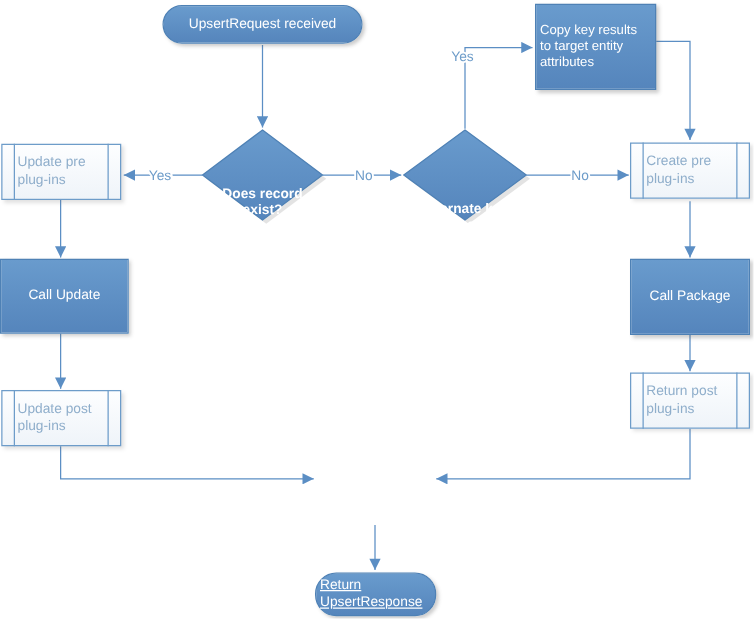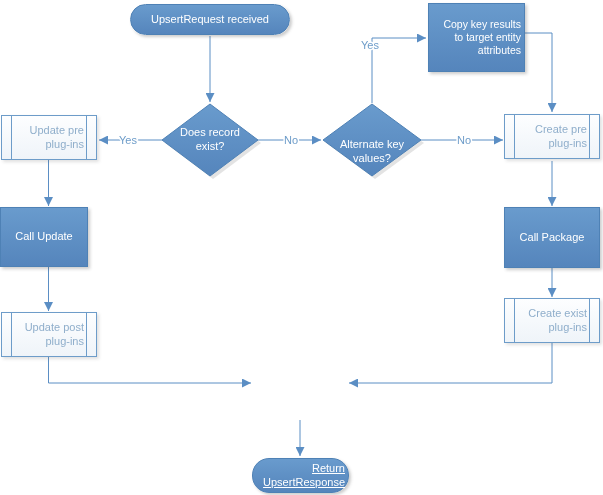--- a/index.html
+++ b/index.html
@@ -3,21 +3,21 @@
 <meta charset="utf-8">
 <style>
   html,body{margin:0;padding:0;background:#ffffff;}
   .canvas{
     position:relative;width:603px;height:495px;background:#ffffff;overflow:hidden;
     font-family:"Liberation Sans",sans-serif;
   }
   .wires{position:absolute;left:0;top:0;z-index:1;}
   .node{
     position:absolute;box-sizing:border-box;z-index:2;
-    display:flex;align-items:center;justify-content:center;text-align:right;
+    display:flex;align-items:center;justify-content:center;text-align:left;
     font-size:11px;line-height:1.25;color:#ffffff;
     background:linear-gradient(180deg,#699BCD,#5585BC);
     border:1px solid #4E81B5;
     box-shadow:2px 2px 3px rgba(90,90,90,0.30);
     padding:0 3px;
   }
   .terminator{border-radius:17px;}
   .predefined{
     background:linear-gradient(180deg,#FDFEFF,#EFF4F9);
     border:1px solid #6D9CC9;
@@ -25,22 +25,22 @@
     box-shadow:2px 2px 3px rgba(120,120,120,0.22);
     padding:16px 12px;
   }
   .predefined::before,.predefined::after{
     content:"";position:absolute;top:-1px;bottom:-1px;width:0;
     border-left:1px solid #6D9CC9;
   }
   .predefined::before{left:9px;}
   .predefined::after{right:9px;}
   .diamond-label{
-    position:absolute;z-index:3;display:flex;align-items:center;justify-content:center;
-    text-align:center;font-size:11px;line-height:1.25;color:#ffffff;pointer-events:none;
+    position:absolute;z-index:3;display:flex;align-items:flex-end;justify-content:center;
+    text-align:center;font-size:11px;line-height:1.25;color:#ffffff;pointer-events:none;font-weight:bold;
   }
   .edge-label{
     font-family:"Liberation Sans",sans-serif;font-size:11px;fill:#6D9CC9;
     text-anchor:middle;paint-order:stroke;stroke:#ffffff;stroke-width:3px;
   }
   .wire{fill:none;stroke:#5B8EC4;stroke-width:1;}
 </style>
 </head>
 <body>
 
@@ -92,42 +92,42 @@
   </div>
 
   <div class="diamond-label" style="left:328px;top:116px;width:88px;height:72px;">
     <span>Alternate key values?</span>
   </div>
 
   <div class="node predefined" style="left:1px;top:115px;width:96px;height:45px;">
     <span>Update pre plug-ins</span>
   </div>
 
-  <div class="node" style="left:0px;top:207px;width:88px;height:60px;">
+  <div class="node" style="left:0px;top:207px;width:103px;height:60px;">
     <span>Call Update</span>
   </div>
 
   <div class="node predefined" style="left:1px;top:312px;width:96px;height:45px;">
     <span>Update post plug-ins</span>
   </div>
 
   <div class="node" style="left:428px;top:3px;width:97px;height:69px;font-size:10.5px;">
     <span>Copy key results to target entity attributes</span>
   </div>
 
   <div class="node predefined" style="left:504px;top:114px;width:96px;height:45px;">
     <span>Create pre plug-ins</span>
   </div>
 
   <div class="node" style="left:504px;top:207px;width:96px;height:61px;">
     <span>Call Package</span>
   </div>
 
   <div class="node predefined" style="left:504px;top:298px;width:96px;height:45px;">
-    <span>Create exist plug-ins</span>
+    <span>Return post plug-ins</span>
   </div>
 
 
   <div class="node terminator" style="left:252px;top:458px;width:97px;height:35px;text-decoration:underline;">
     <span>Return UpsertResponse</span>
   </div>
 
 </div>
 
 </body></html>

